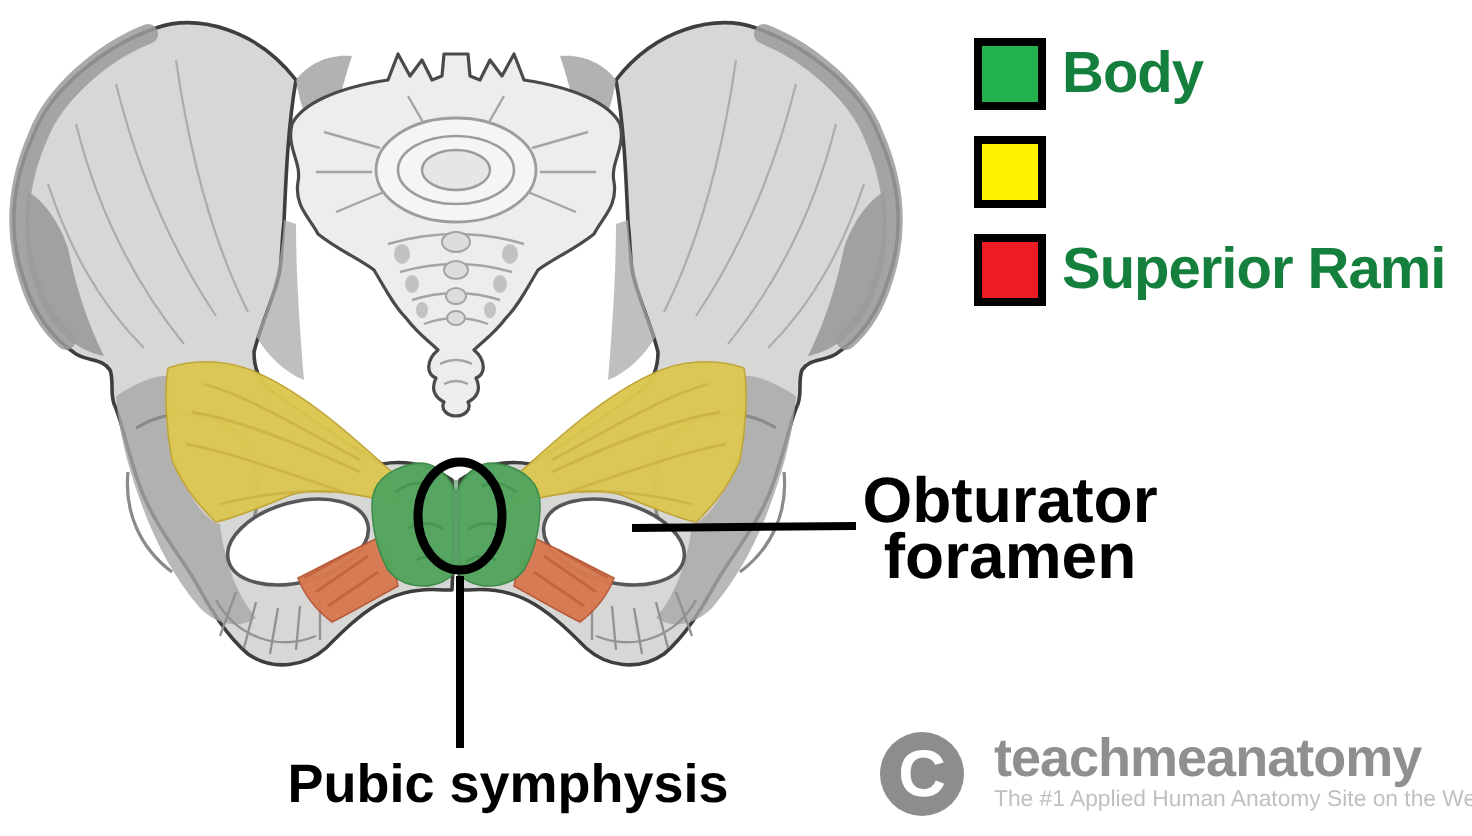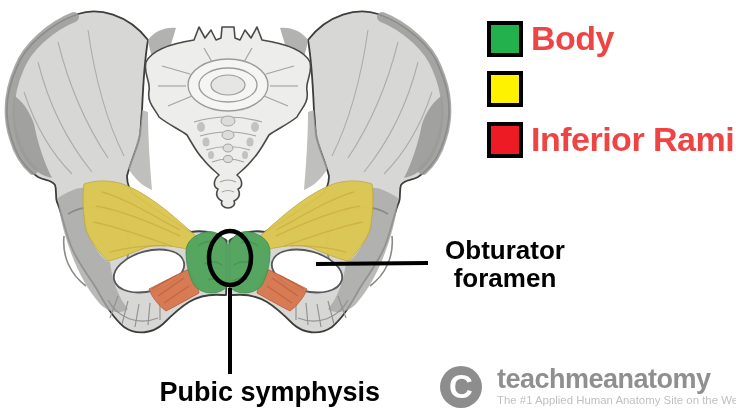--- a/index.html
+++ b/index.html
@@ -7,26 +7,26 @@
   .stage {
     position:relative; width:736px; height:418px; background:#ffffff;
     font-family:"Liberation Sans", sans-serif; overflow:hidden;
   }
   .stage svg.illustration { position:absolute; left:0; top:0; }
 
   
   .legend { position:absolute; left:487px; top:19px; display:flex; flex-direction:column; gap:13px; }
   .legend-row { display:flex; align-items:center; }
   .swatch { width:36px; height:36px; border:4px solid #000; flex:0 0 auto; }
-  .legend-label { margin-left:8px; font-size:34px; font-weight:600; color:#ef4444; letter-spacing:-0.5px; white-space:nowrap; }
+  .legend-label { margin-left:8px; font-size:29px; font-weight:600; color:#15803d; letter-spacing:-0.5px; white-space:nowrap; }
 
   
   .callout { position:absolute; color:#000; font-weight:600; text-align:center; }
-  .callout.obturator { left:424px; top:236px; width:162px; font-size:26px; line-height:28px; }
-  .callout.pubic { left:128px; top:377px; width:252px; font-size:27px; line-height:30px; white-space:nowrap;text-align:right; }
+  .callout.obturator { left:424px; top:236px; width:162px; font-size:32px; line-height:28px; }
+  .callout.pubic { left:128px; top:377px; width:252px; font-size:27px; line-height:30px; white-space:nowrap; }
 
   
   .logo { position:absolute; left:440px; top:366px; display:flex; align-items:flex-start; }
   .logo-circle {
     width:42px; height:42px; border-radius:50%; background:#8d8d8d;
     display:flex; align-items:center; justify-content:center; flex:0 0 auto;
   }
   .logo-circle span { color:#ffffff; font-size:33px; font-weight:bold; line-height:1; transform:translateY(-1px); }
   .logo-text { margin-left:15px; }
   .logo-title { font-size:27px; font-weight:bold; color:#8f8f8f; letter-spacing:-0.5px; line-height:26px; }
@@ -173,21 +173,21 @@
   <div class="legend">
     <div class="legend-row">
       <div class="swatch" style="background-color: rgb(34, 177, 76);"></div>
       <div class="legend-label">Body</div>
     </div>
     <div class="legend-row">
       <div class="swatch" style="background-color: rgb(255, 242, 0);"></div>
     </div>
     <div class="legend-row">
       <div class="swatch" style="background-color: rgb(237, 28, 36);"></div>
-      <div class="legend-label">Inferior Rami</div>
+      <div class="legend-label">Superior Rami</div>
     </div>
   </div>
 
   <div class="callout obturator">Obturator foramen</div>
   <div class="callout pubic">Pubic symphysis</div>
 
   <div class="logo">
     <div class="logo-circle" style="background-color: rgb(141, 141, 141);">
       <span>C</span>
     </div>

